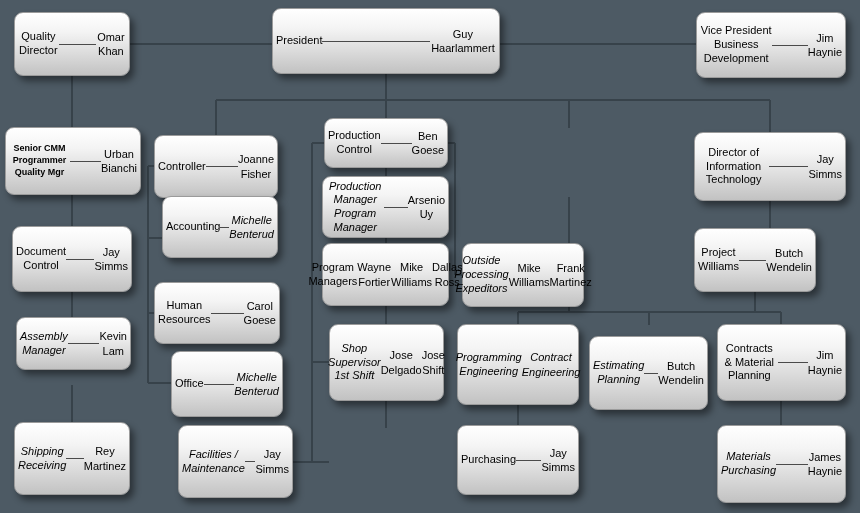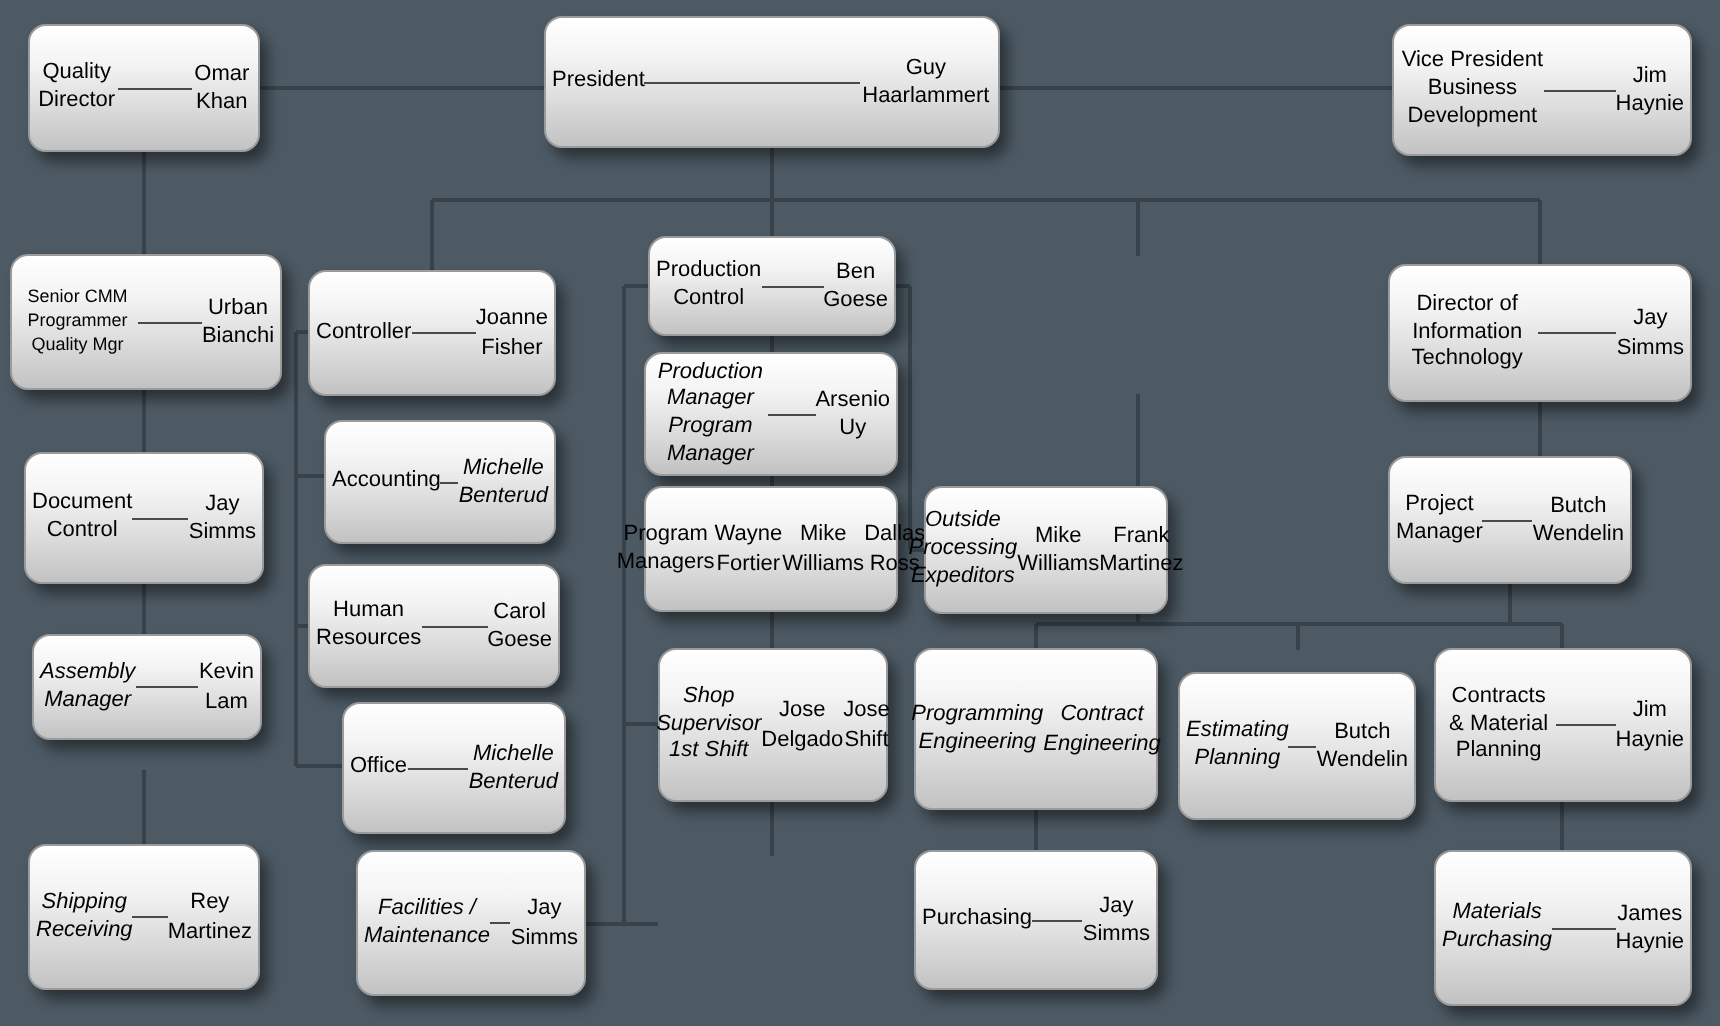--- a/index.html
+++ b/index.html
@@ -19,21 +19,21 @@
     padding:4px 3px;
     background:linear-gradient(180deg,#ffffff 0%,#f4f4f4 30%,#dedede 62%,#c2c2c2 100%);
     border:1px solid #9b9b9b;
     border-radius:9px;
     box-shadow:4px 5px 7px rgba(0,0,0,.45), inset 0 1px 0 #ffffff;
     text-align:center;
     color:#000;
     z-index:2;
   }
   .box .title{font-size:11px;line-height:1.25;}
-  .box .title.t-sm{font-size:9px;font-weight:normal;line-height:1.3;}
+  .box .title.t-sm{font-size:9px;font-weight:bold;line-height:1.3;}
   .box .title.t-narrow{max-width:78px;font-style:italic;}
   .box .rule{width:64%;border-top:1px solid #4a4a4a;margin:4px auto 4px auto;}
   .box .name{font-size:11px;line-height:1.3;}
   .box .name.nm-narrow{max-width:72px;font-style:italic;}
 </style>
 </head>
 <body>
 
 <div class="stage">
 
@@ -117,21 +117,21 @@
     <div class="rule"></div>
     <div class="name">Rey Martinez</div>
   </div>
 
   <div class="box" style="left:154px;top:135px;width:124px;height:63px">
     <div class="title">Controller</div>
     <div class="rule"></div>
     <div class="name">Joanne Fisher</div>
   </div>
 
-  <div class="box" style="left:162px;top:210px;width:116px;height:62px">
+  <div class="box" style="left:162px;top:196px;width:116px;height:62px">
     <div class="title">Accounting</div>
     <div class="rule"></div>
     <div class="name nm-narrow">Michelle Benterud</div>
   </div>
 
   <div class="box" style="left:154px;top:282px;width:126px;height:62px">
     <div class="title">Human Resources</div>
     <div class="rule"></div>
     <div class="name">Carol Goese</div>
   </div>
@@ -202,21 +202,21 @@
     <div class="name">Butch Wendelin</div>
   </div>
 
   <div class="box" style="left:694px;top:132px;width:152px;height:69px">
     <div class="title" style="max-width:130px">Director of Information Technology</div>
     <div class="rule"></div>
     <div class="name">Jay Simms</div>
   </div>
 
   <div class="box" style="left:694px;top:228px;width:122px;height:64px">
-    <div class="title">Project Manager</div>
+    <div class="title">Project Williams</div>
     <div class="rule"></div>
     <div class="name">Butch Wendelin</div>
   </div>
 
   <div class="box" style="left:717px;top:324px;width:129px;height:77px">
     <div class="title" style="max-width:115px">Contracts &amp; Material Planning</div>
     <div class="rule"></div>
     <div class="name">Jim Haynie</div>
   </div>
 

